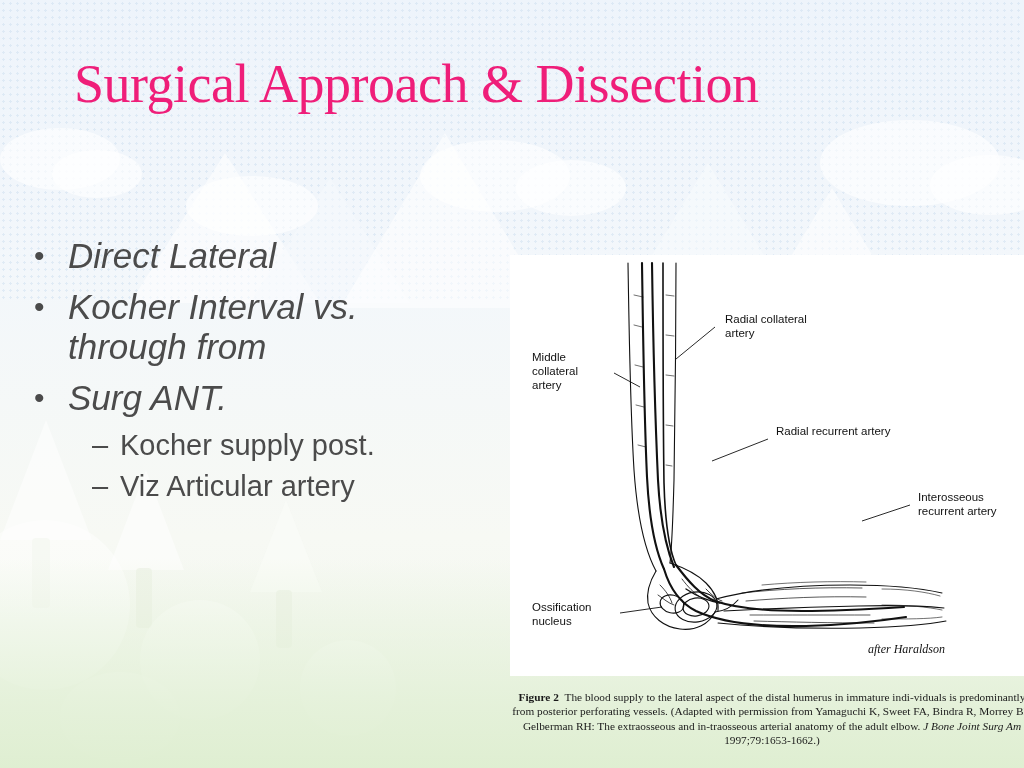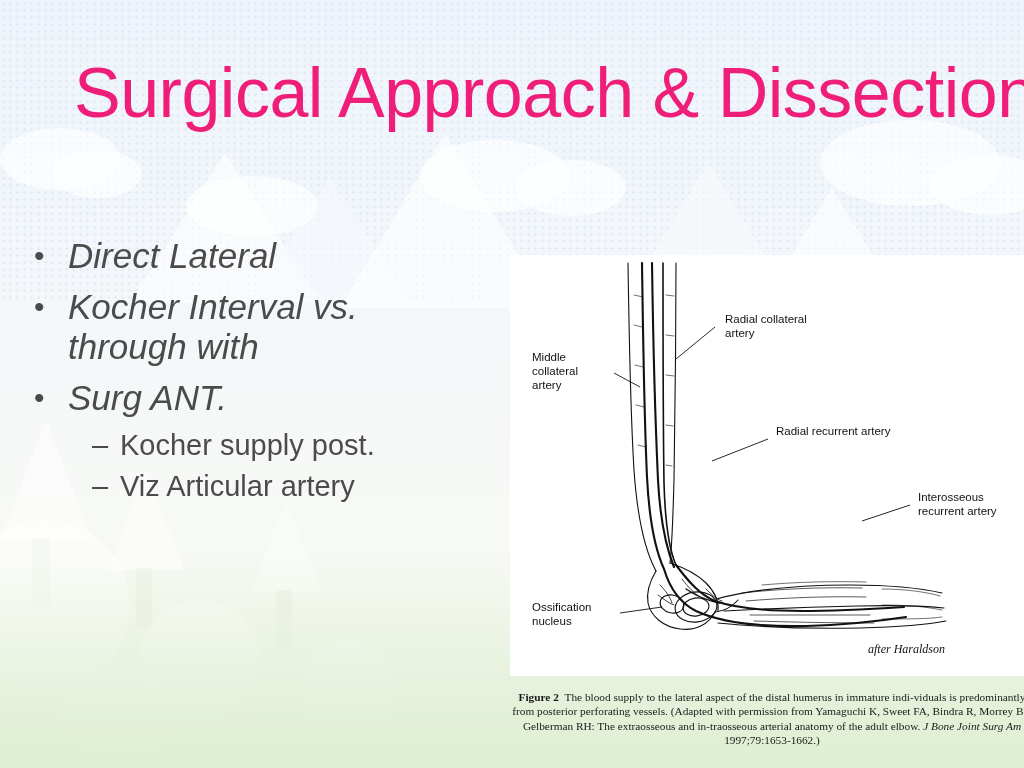--- a/index.html
+++ b/index.html
@@ -65,25 +65,26 @@
     position:absolute; left:0; bottom:0; width:1024px; height:210px;
     background:linear-gradient(180deg, rgba(233,243,225,0) 0%, rgba(226,240,214,.85) 70%, rgba(222,238,208,.95) 100%);
   }
 
   
   #title {
     position:absolute;
     left:74px; top:56px;
     width:900px;
     color:#ef1e79;
-    font-size:70px;
+    font-size:54px;
     line-height:1.06;
     letter-spacing:-0.5px;
     font-weight:400;
     white-space:nowrap;
+    font-family:Liberation Serif, serif;
   }
 
   
   #bullets {
     position:absolute;
     left:34px; top:236px;
     width:420px;
     color:#4b4b4b;
   }
   .b1 {
@@ -180,21 +181,21 @@
 
   <div id="bullets">
 
     <div class="b1">
       <span class="mark">•</span>
       <span class="txt">Direct Lateral</span>
     </div>
 
     <div class="b1">
       <span class="mark">•</span>
-      <span class="txt">Kocher Interval vs. through with</span>
+      <span class="txt">Kocher Interval vs. through from</span>
     </div>
 
     <div class="b1">
       <span class="mark">•</span>
       <span class="txt">Surg ANT.</span>
     </div>
 
     <div class="b2">
       <span class="mark">–</span>
       <span class="txt">Kocher supply post.</span>

